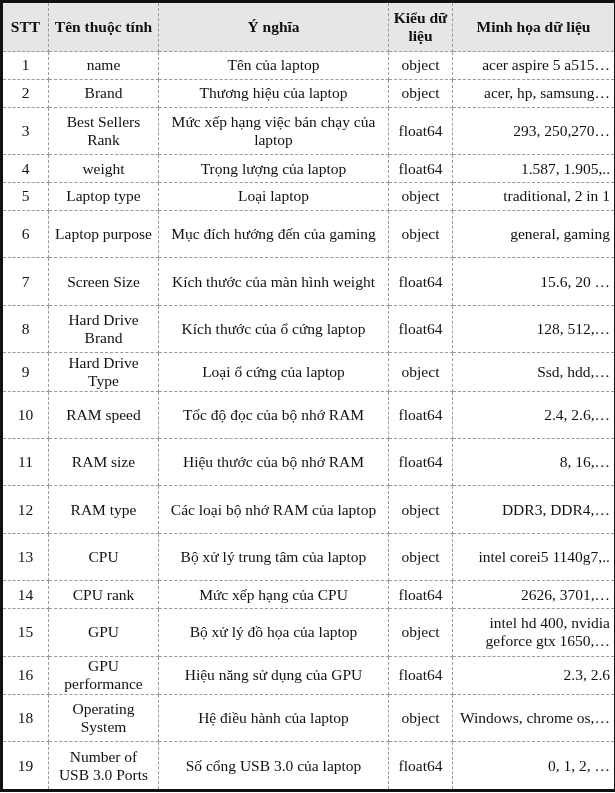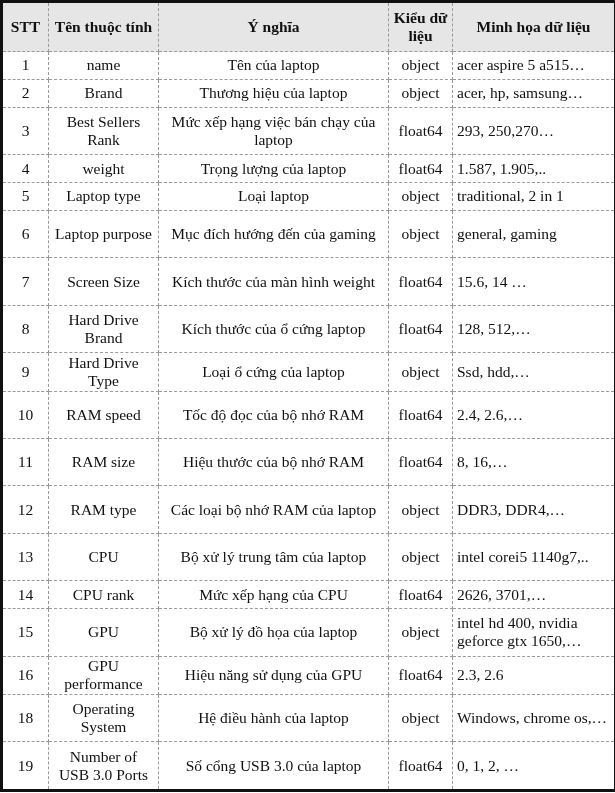--- a/index.html
+++ b/index.html
@@ -20,21 +20,21 @@
     padding: 0 4px;
     vertical-align: middle;
   }
   table.attr-table th {
     background: #e6e6e6;
     font-weight: bold;
     text-align: center;
     height: 48px;
   }
   td.c-stt, td.c-name, td.c-mean, td.c-type { text-align: center; }
-  td.c-ex { text-align: left; padding-left: 7px; }
+  td.c-ex { text-align: right; padding-left: 7px; }
   col.w-stt { width: 47px; }
   col.w-name { width: 110px; }
   col.w-mean { width: 230px; }
   col.w-type { width: 64px; }
   col.w-ex { width: 163px; }
   tr.h1 td { height: 26px; }
   tr.h2 td { height: 45px; }
 </style>
 </head>
 <body>
@@ -97,21 +97,21 @@
         <td class="c-name">Laptop purpose</td>
         <td class="c-mean">Mục đích hướng đến của gaming</td>
         <td class="c-type">object</td>
         <td class="c-ex">general, gaming</td>
       </tr>
       <tr class="h2">
         <td class="c-stt">7</td>
         <td class="c-name">Screen Size</td>
         <td class="c-mean">Kích thước của màn hình weight</td>
         <td class="c-type">float64</td>
-        <td class="c-ex">15.6, 14 …</td>
+        <td class="c-ex">15.6, 20 …</td>
       </tr>
       <tr class="h2">
         <td class="c-stt">8</td>
         <td class="c-name">Hard Drive Brand</td>
         <td class="c-mean">Kích thước của ổ cứng laptop</td>
         <td class="c-type">float64</td>
         <td class="c-ex">128, 512,…</td>
       </tr>
       <tr class="h1">
         <td class="c-stt">9</td>

